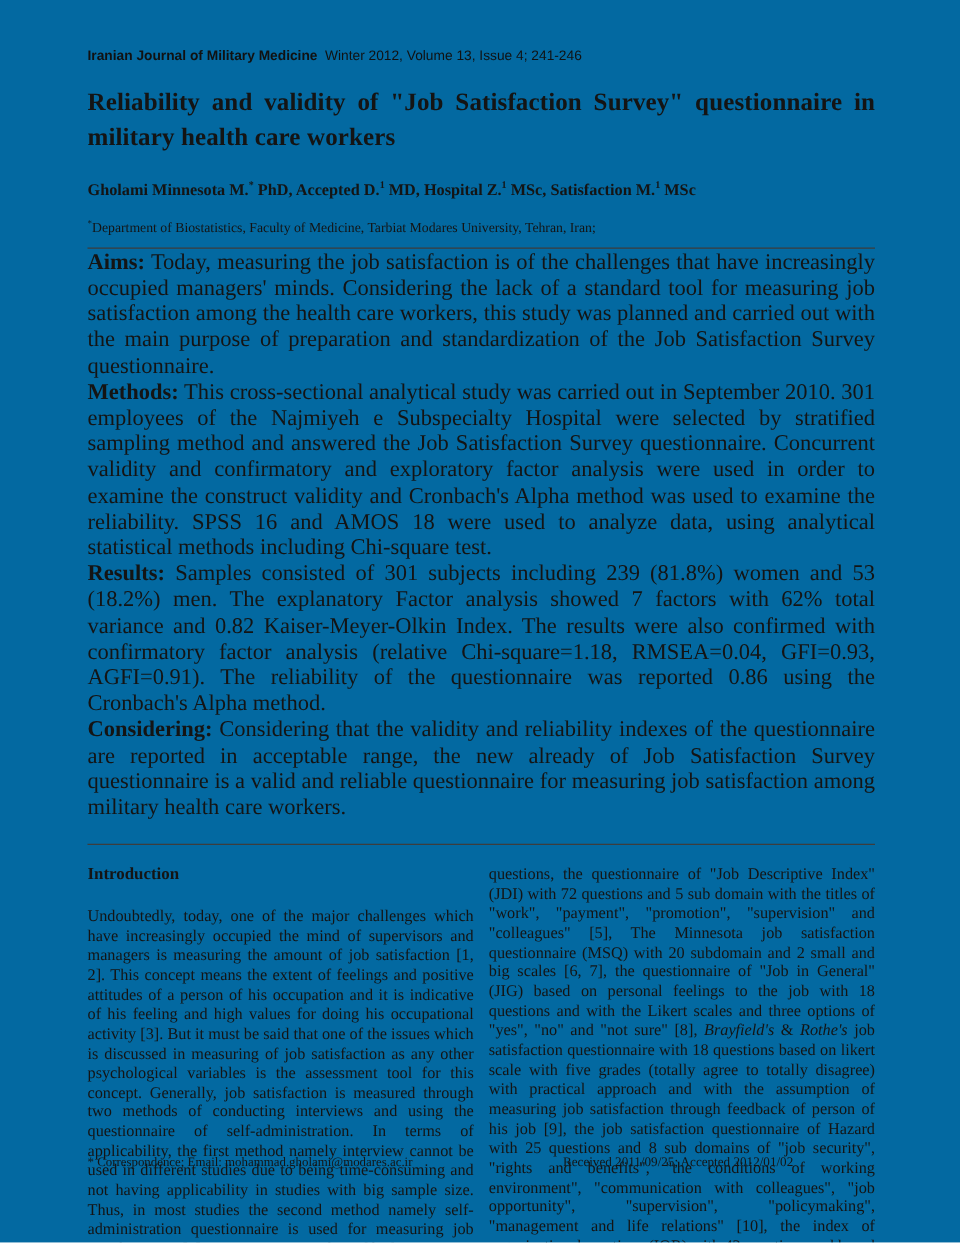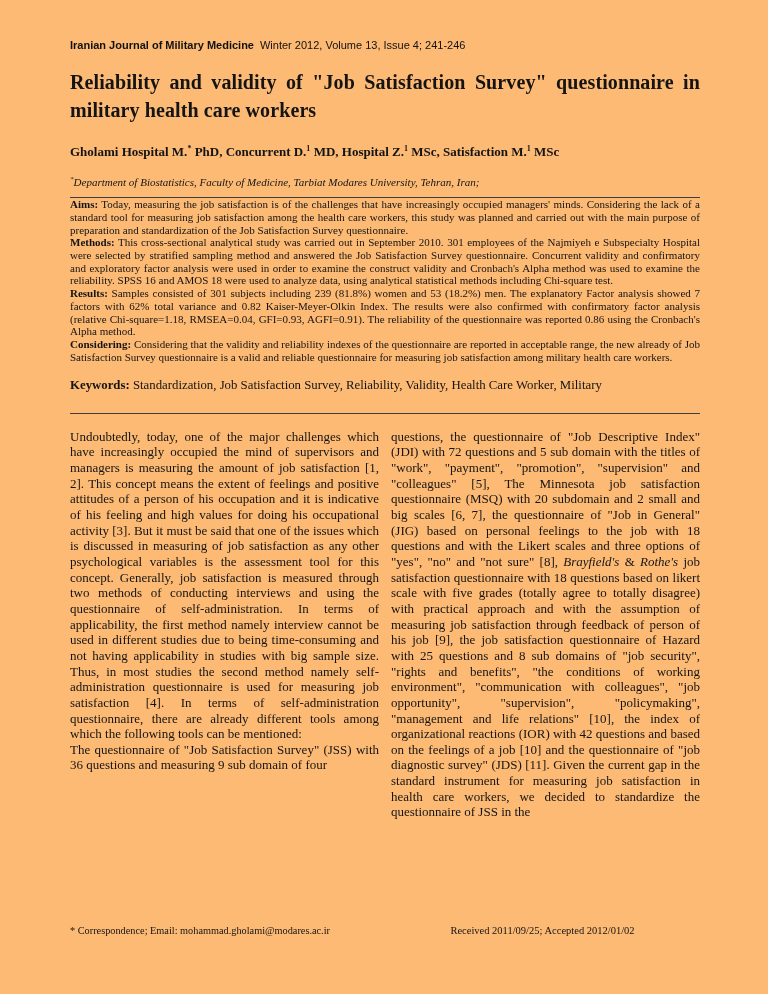--- a/index.html
+++ b/index.html
@@ -1,21 +1,21 @@
 <!DOCTYPE html>
 <html><head>
 <meta charset="utf-8">
 <style>
   * { margin: 0; padding: 0; box-sizing: border-box; }
   html, body { background: #ffffff; }
   .page {
     position: relative;
     width: 768px;
     height: 994px;
-    background: #fdba74;
+    background: #0369a1;
     color: #141414;
     padding: 38px 68px 0 70px;
     overflow: hidden;
     font-family: "Liberation Serif", serif;
   }
   
   .journal-line {
     font-family: "Liberation Sans", sans-serif;
     font-size: 11px;
     line-height: 14px;
@@ -36,37 +36,37 @@
   .authors {
     margin-top: 19px;
     font-size: 13px;
     font-weight: bold;
     line-height: 1.25;
   }
   .authors sup { font-size: 0.62em; vertical-align: super; }
   .authors .degree { }
   
   .affils { margin-top: 15px; font-size: 11px; line-height: 1.35; }
-  .affil { font-style: italic; }
+  .affil { }
   .affil sup { font-size: 0.65em; vertical-align: super; }
   .rule {
     border: none;
     border-top: 1px solid #3d3d3d;
     margin-top: 7px;
     height: 0;
   }
   
   .abstract-heading, .col-heading {
     margin-top: 11px;
     font-size: 13.5px;
     font-weight: bold;
     line-height: 1.25;
   }
   .abs {
-    font-size: 11px;
+    font-size: 18px;
     line-height: 1.155;
     text-align: justify;
   }
   .abs b { font-weight: bold; }
   .keywords {
     margin-top: 15px;
     font-size: 12.8px;
     line-height: 1.2;
   }
   .rule2 { margin-top: 19px; }
@@ -109,42 +109,42 @@
 
 <div class="page">
 
   <div class="journal-line">
     <span class="jname">Iranian Journal of Military Medicine</span><span class="jissue">Winter 2012, Volume 13, Issue 4; 241-246</span>
   </div>
 
   <h1 class="title">Reliability and validity of "Job Satisfaction Survey" questionnaire in military health care workers</h1>
 
   <p class="authors">
-    <span><span>Gholami Hospital M.</span><sup>*</sup> <span class="degree">PhD</span><span>, </span></span><span><span>Concurrent D.</span><sup>1</sup> <span class="degree">MD</span><span>, </span></span><span><span>Hospital Z.</span><sup>1</sup> <span class="degree">MSc</span><span>, </span></span><span><span>Satisfaction M.</span><sup>1</sup> <span class="degree">MSc</span></span>
+    <span><span>Gholami Minnesota M.</span><sup>*</sup> <span class="degree">PhD</span><span>, </span></span><span><span>Accepted D.</span><sup>1</sup> <span class="degree">MD</span><span>, </span></span><span><span>Hospital Z.</span><sup>1</sup> <span class="degree">MSc</span><span>, </span></span><span><span>Satisfaction M.</span><sup>1</sup> <span class="degree">MSc</span></span>
   </p>
 
   <div class="affils">
     <div class="affil"><sup>*</sup><span>Department of Biostatistics, Faculty of Medicine, Tarbiat Modares University, Tehran, Iran;</span></div>
   </div>
 
   <hr class="rule">
 
   <section>
     <p class="abs"><b>Aims:</b><span> Today, measuring the job satisfaction is of the challenges that have increasingly occupied managers' minds. Considering the lack of a standard tool for measuring job satisfaction among the health care workers, this study was planned and carried out with the main purpose of preparation and standardization of the Job Satisfaction Survey questionnaire.</span></p>
     <p class="abs"><b>Methods:</b><span> This cross-sectional analytical study was carried out in September 2010. 301 employees of the Najmiyeh e Subspecialty Hospital were selected by stratified sampling method and answered the Job Satisfaction Survey questionnaire. Concurrent validity and confirmatory and exploratory factor analysis were used in order to examine the construct validity and Cronbach's Alpha method was used to examine the reliability. SPSS 16 and AMOS 18 were used to analyze data, using analytical statistical methods including Chi-square test.</span></p>
     <p class="abs"><b>Results:</b><span> Samples consisted of 301 subjects including 239 (81.8%) women and 53 (18.2%) men. The explanatory Factor analysis showed 7 factors with 62% total variance and 0.82 Kaiser-Meyer-Olkin Index. The results were also confirmed with confirmatory factor analysis (relative Chi-square=1.18, RMSEA=0.04, GFI=0.93, AGFI=0.91). The reliability of the questionnaire was reported 0.86 using the Cronbach's Alpha method.</span></p>
     <p class="abs"><b>Considering:</b><span> Considering that the validity and reliability indexes of the questionnaire are reported in acceptable range, the new already of Job Satisfaction Survey questionnaire is a valid and reliable questionnaire for measuring job satisfaction among military health care workers.</span></p>
   </section>
 
-  <p class="keywords"><b>Keywords:</b><span> Standardization, Job Satisfaction Survey, Reliability, Validity, Health Care Worker, Military</span></p>
 
   <hr class="rule rule2">
 
   <div class="columns">
     <div class="col">
+      <h2 class="col-heading">Introduction</h2>
       <p>Undoubtedly, today, one of the major challenges which have increasingly occupied the mind of supervisors and managers is measuring the amount of job satisfaction [1, 2]. This concept means the extent of feelings and positive attitudes of a person of his occupation and it is indicative of his feeling and high values for doing his occupational activity [3]. But it must be said that one of the issues which is discussed in measuring of job satisfaction as any other psychological variables is the assessment tool for this concept. Generally, job satisfaction is measured through two methods of conducting interviews and using the questionnaire of self-administration. In terms of applicability, the first method namely interview cannot be used in different studies due to being time-consuming and not having applicability in studies with big sample size. Thus, in most studies the second method namely self-administration questionnaire is used for measuring job satisfaction [4]. In terms of self-administration questionnaire, there are already different tools among which the following tools can be mentioned:</p>
       <p>The questionnaire of "Job Satisfaction Survey" (JSS) with 36 questions and measuring 9 sub domain of four</p>
     </div>
     <div class="col">
       <p><span>questions, the questionnaire of "Job Descriptive Index" (JDI) with 72 questions and 5 sub domain with the titles of "work", "payment", "promotion", "supervision" and "colleagues" [5], The Minnesota job satisfaction questionnaire (MSQ) with 20 subdomain and 2 small and big scales [6, 7], the questionnaire of "Job in General" (JIG) based on personal feelings to the job with 18 questions and with the Likert scales and three options of "yes", "no" and "not sure" [8], </span><i>Brayfield's</i><span> &amp; </span><i>Rothe's</i><span> job satisfaction questionnaire with 18 questions based on likert scale with five grades (totally agree to totally disagree) with practical approach and with the assumption of measuring job satisfaction through feedback of person of his job [9], the job satisfaction questionnaire of Hazard with 25 questions and 8 sub domains of "job security", "rights and benefits", "the conditions of working environment", "communication with colleagues", "job opportunity", "supervision", "policymaking", "management and life relations" [10], the index of organizational reactions (IOR) with 42 questions and based on the feelings of a job [10] and the questionnaire of "job diagnostic survey" (JDS) [11]. Given the current gap in the standard instrument for measuring job satisfaction in health care workers, we decided to standardize the questionnaire of JSS in the</span></p>
     </div>
   </div>
 
   <div class="footer">
     <div class="corr">* Correspondence; Email: mohammad.gholami@modares.ac.ir</div>

